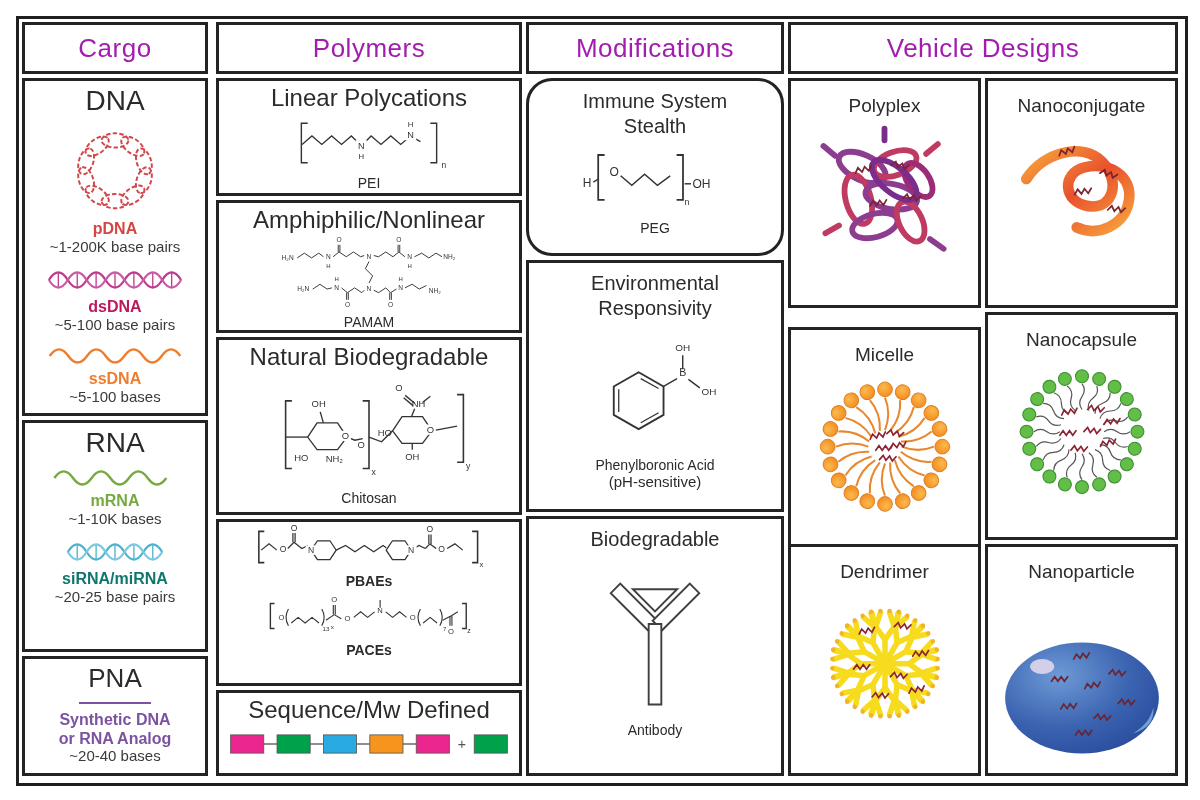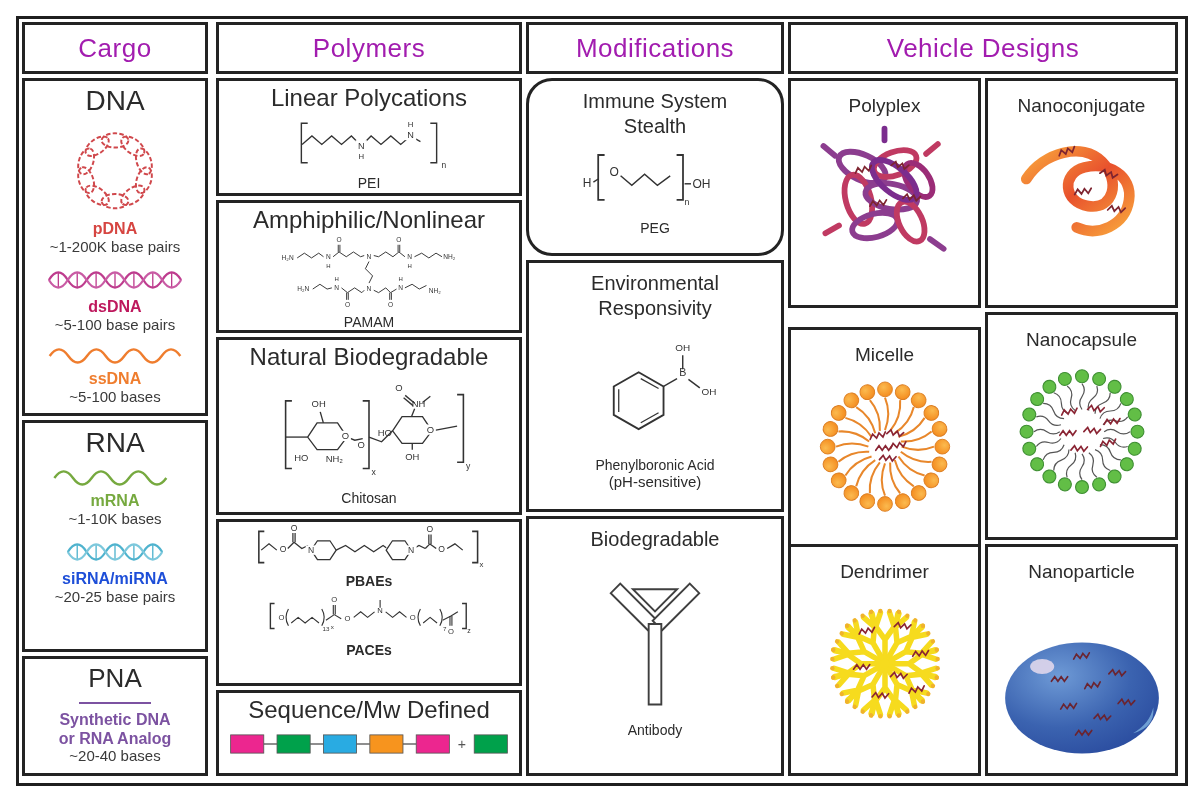--- a/index.html
+++ b/index.html
@@ -12,21 +12,21 @@
   .hdr{font-size:26px;color:#a21caf;letter-spacing:.5px;}
   .sect-title{font-size:28px;color:#2b2b2b;margin-top:4px;}
   .poly-title{font-size:24px;color:#2b2b2b;margin-top:3px;}
   .mod-title{font-size:20px;color:#2b2b2b;margin-top:8px;text-align:center;line-height:1.25;}
   .veh-title{font-size:19px;color:#2b2b2b;margin-top:14px;}
   .item-name{font-size:16px;font-weight:bold;margin-top:1px;}
   .item-detail{font-size:15px;color:#3a3a3a;margin-top:0px;}
   .chem-label{font-size:14px;color:#2b2b2b;margin-top:1px;}
   .chem-sublabel{font-size:15px;color:#2b2b2b;}
   .c-red{color:#D64541;} .c-mag{color:#be185d;} .c-org{color:#EF7D2E;}
-  .c-grn{color:#76A93F;} .c-blu{color:#1d4ed8;} .c-pur{color:#7C52A1;}
+  .c-grn{color:#76A93F;} .c-blu{color:#0f766e;} .c-pur{color:#7C52A1;}
   .pna-line{width:72px;border-top:2px solid #7C52A1;margin:8px 0 6px 0;}
   svg text{font-family:"Liberation Sans","DejaVu Sans",sans-serif;}
   .m8{margin-top:8px;} .m4{margin-top:4px;} .m2{margin-top:2px;}
 </style>
 </head>
 <body>
 
 <svg width="0" height="0" style="position:absolute" aria-hidden="true">
   <defs>
     <path id="zz" d="M0,0 l3.5,-5 l3.5,5 l3.5,-5 l3.5,5 l3.5,-5" fill="none" stroke-width="1.8" stroke-linecap="round"></path>

